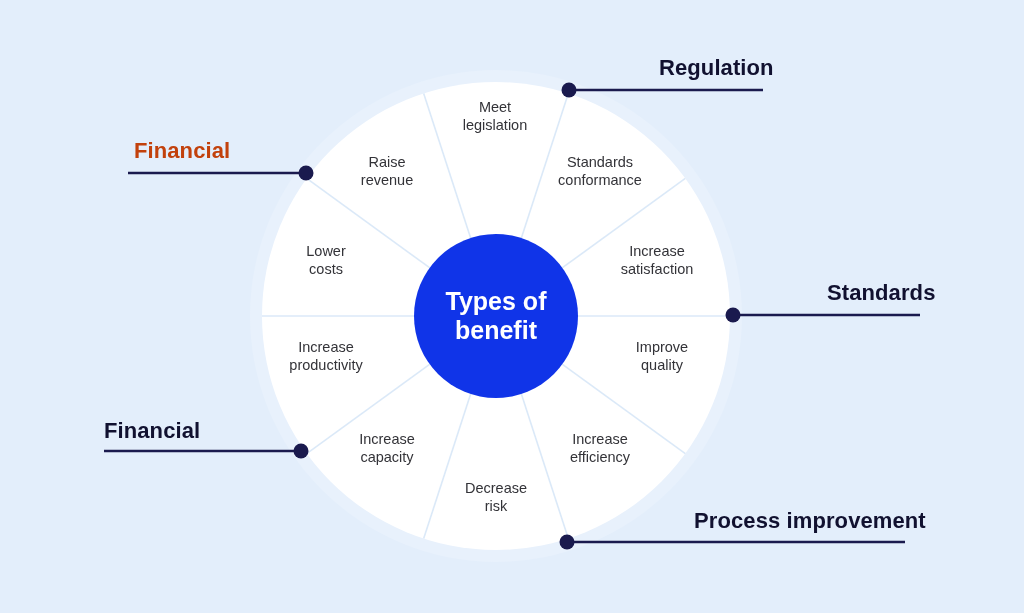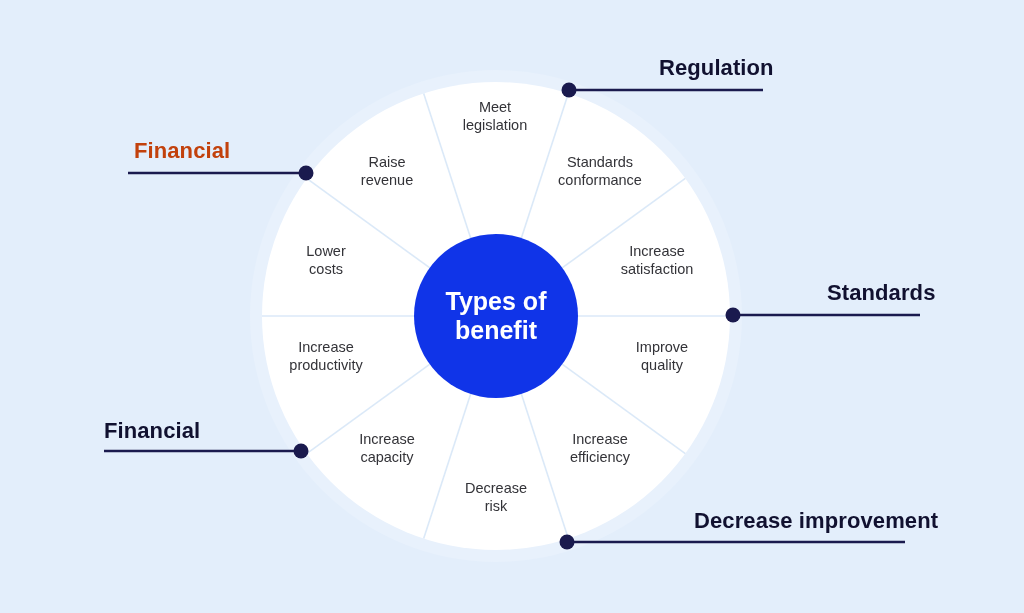--- a/index.html
+++ b/index.html
@@ -98,18 +98,18 @@
         <line x1="104" y1="451" x2="301" y2="451" stroke="#1a1a4e" stroke-width="2.4"></line>
         <circle cx="301" cy="451" r="7.5" fill="#1a1a4e"></circle>
         <line x1="128" y1="173" x2="306" y2="173" stroke="#1a1a4e" stroke-width="2.4"></line>
         <circle cx="306" cy="173" r="7.5" fill="#1a1a4e"></circle>
       </g>
   </svg>
 
   <div id="cat-label-layer">
       <div class="cat-label" style="left: 659px; top: 55px; color: rgb(17, 17, 48);">Regulation</div>
       <div class="cat-label" style="left: 827px; top: 280px; color: rgb(17, 17, 48);">Standards</div>
-      <div class="cat-label" style="left: 694px; top: 508px; color: rgb(17, 17, 48);">Decrease improvement</div>
+      <div class="cat-label" style="left: 694px; top: 508px; color: rgb(17, 17, 48);">Process improvement</div>
       <div class="cat-label" style="left: 104px; top: 418px; color: rgb(17, 17, 48);">Financial</div>
       <div class="cat-label" style="left: 134px; top: 138px; color: #c2410c;">Financial</div>
     </div>
 
 </div>
 
 </body></html>

